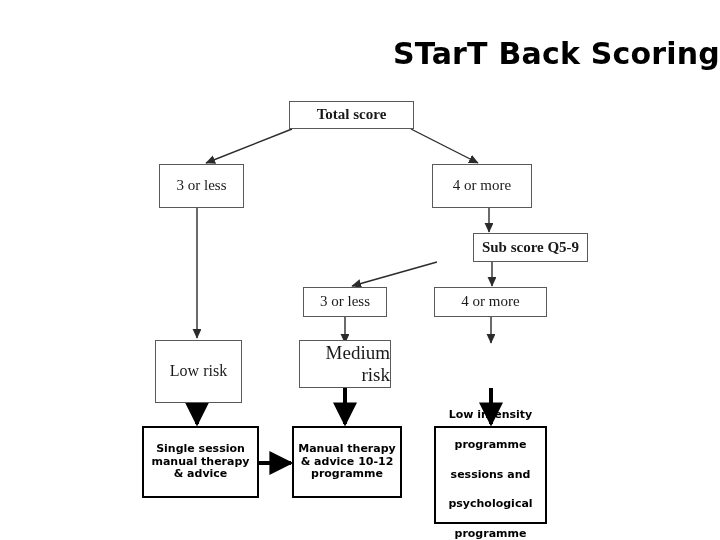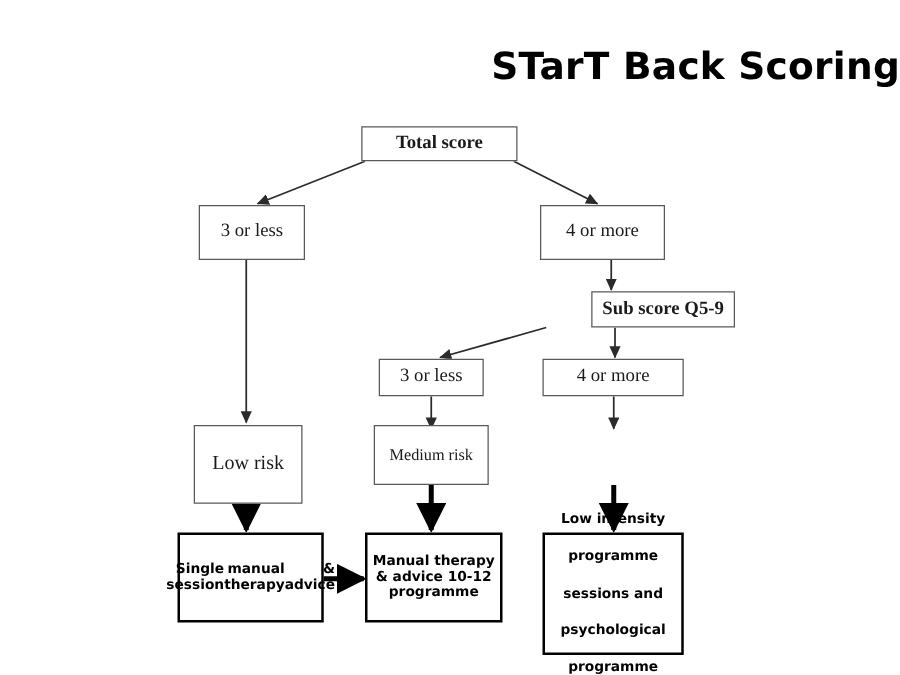--- a/index.html
+++ b/index.html
@@ -130,26 +130,26 @@
   </div>
 
   <div class="node thin" style="left:434px; top:287px; width:113px; height:30px;">
     <span>4 or more</span>
   </div>
 
   <div class="node thin" style="left:155px; top:340px; width:87px; height:63px; font-size:16px;">
     <span>Low risk</span>
   </div>
 
-  <div class="node thin" style="left:299px; top:340px; width:92px; height:48px; font-size:13px;">
+  <div class="node thin" style="left:299px; top:340px; width:92px; height:48px; font-size:19px;">
     <span>Medium risk</span>
   </div>
 
 
-  <div class="node thick" style="left:142px; top:426px; width:117px; height:72px; ">
+  <div class="node thick" style="left:142px; top:426px; width:117px; height:72px; flex-direction:column;">
     <span class="line">Single session</span>
     <span class="line">manual therapy</span>
     <span class="line">&amp; advice</span>
   </div>
 
   <div class="node thick" style="left:292px; top:426px; width:110px; height:72px; flex-direction:column;">
     <span class="line">Manual therapy</span>
     <span class="line">&amp; advice 10-12</span>
     <span class="line">programme</span>
   </div>

